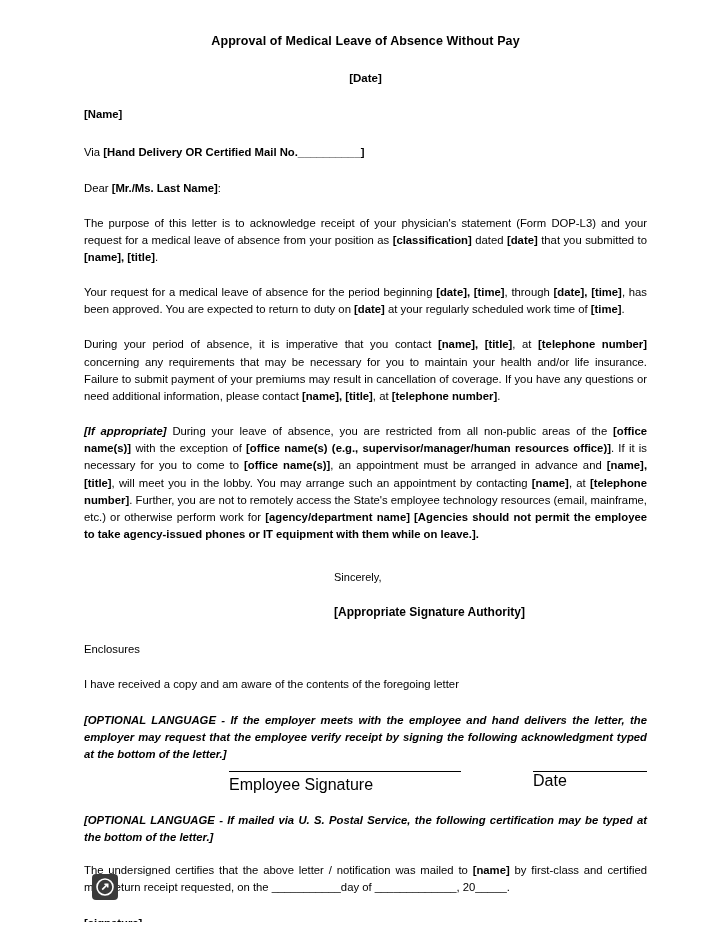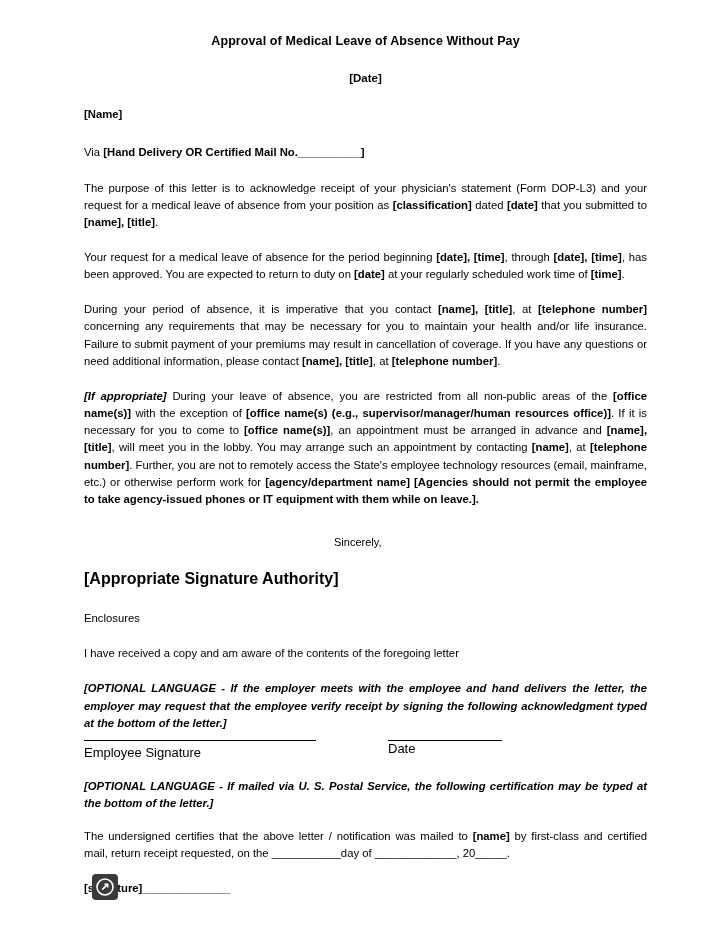--- a/index.html
+++ b/index.html
@@ -49,27 +49,29 @@
     line-height: 1.45;
   }
   b, .b { font-weight: bold; }
   .bi { font-weight: bold; font-style: italic; }
   .left { text-align: left; }
   .center-ish {
     margin-left: 250px;
     font-size: 11px;
   }
   .sig-auth {
-    font-size: 16px;
+    margin-left: 250px;
+    font-size: 12px;
     font-weight: bold;
   }
   .sigrow {
     margin-top: 8px;
     display: flex;
-    font-size: 13px;
+    font-size: 16px;
+    justify-content: flex-end;
   }
   .sigline-long {
     width: 232px;
     border-top: 1px solid #000;
     padding-top: 4px;
   }
   .sigline-gap { width: 72px; }
   .sigline-short {
     width: 114px;
     border-top: 1px solid #000;
@@ -99,20 +101,23 @@
   <div class="date-line">[Date]</div>
 
   <div class="nametop sp-22">
     <div>[Name]</div>
   </div>
 
   <p class="block sp-22 left">
     <span>Via </span><b>[Hand Delivery OR Certified Mail No.__________]</b>
   </p>
 
+  <p class="block sp-18 left">
+    <span>Dear </span><b>[Mr./Ms. Last Name]</b><span>:</span>
+  </p>
 
   <p class="block sp-18">
     <span>The purpose of this letter is to acknowledge receipt of your physician's statement (Form DOP-L3) and your request for a medical leave of absence from your position as </span><b>[classification]</b><span> dated </span><b>[date]</b><span> that you submitted to </span><b>[name], [title]</b><span>.</span>
   </p>
 
   <p class="block sp-18">
     <span>Your request for a medical leave of absence for the period beginning </span><b>[date], [time]</b><span>, through </span><b>[date], [time]</b><span>, has been approved. You are expected to return to duty on </span><b>[date]</b><span> at your regularly scheduled work time of </span><b>[time]</b><span>.</span>
   </p>
 
   <p class="block sp-18">

